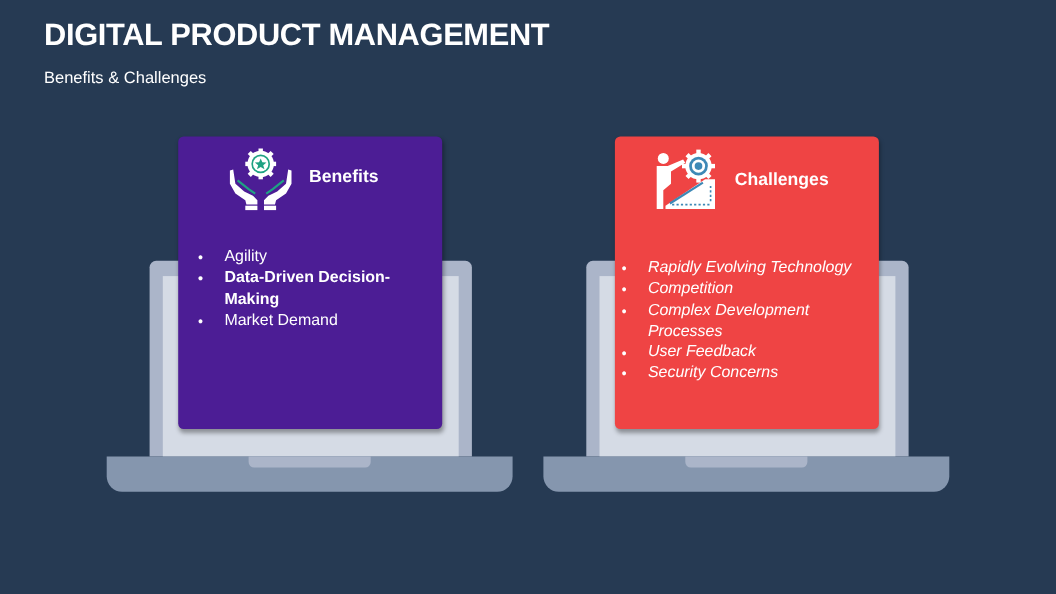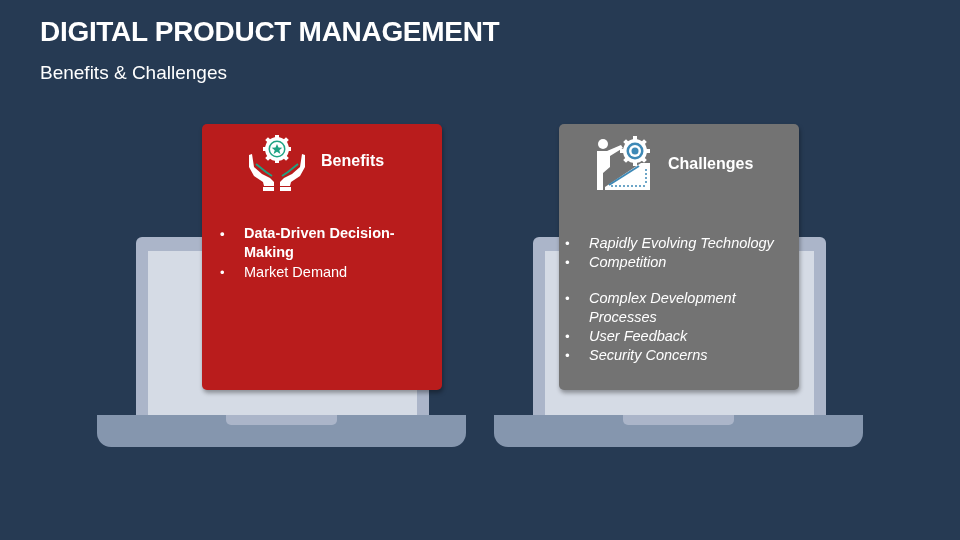--- a/index.html
+++ b/index.html
@@ -10,21 +10,21 @@
     color: #ffffff;
     position: relative;
   }
   .title {
     position: absolute; left: 40px; top: 16px;
     font-size: 28px; font-weight: bold; letter-spacing: -0.3px;
     white-space: nowrap;
   }
   .subtitle {
     position: absolute; left: 40px; top: 62px;
-    font-size: 19px; font-weight: normal;
+    font-size: 15px; font-weight: normal;
   }
   
   .laptop { position: absolute; top: 0; left: 0; }
   .laptop-frame {
     position: absolute; background: #abb5c9;
     border-radius: 6px 6px 0 0;
     width: 293px; height: 178px; top: 237px;
   }
   .laptop-screen {
     position: absolute; background: #d5dbe5;
@@ -39,22 +39,22 @@
     position: absolute; background: #abb5c9;
     width: 111px; height: 10px; top: 415px;
     border-radius: 0 0 5px 5px;
   }
   
   .card {
     position: absolute; top: 124px; width: 240px; height: 266px;
     border-radius: 5px;
     box-shadow: 1px 3px 4px rgba(0,0,0,0.35);
   }
-  .card.benefits { left: 162px; background: #b91c1c; margin-left: 40px; }
-  .card.challenges { left: 559px; background: #737373; }
+  .card.benefits { left: 162px; background: #4c1d95; }
+  .card.challenges { left: 559px; background: #ef4444; }
   .card-icon { position: absolute; }
   .card-heading {
     position: absolute; font-size: 16px; font-weight: bold;
     white-space: nowrap;
   }
   .card-list {
     position: absolute; list-style: none;
     font-size: 14.5px; line-height: 19.3px;
   }
   .card-list li { position: relative; padding-left: 24px; }
@@ -108,20 +108,21 @@
       <path d="M10 30 L20 38 L26 42" stroke="#1fa283" stroke-width="2" fill="none"></path>
       <rect x="17" y="53" width="11" height="4" fill="#ffffff"></rect>
 
       <path d="M59 21 L56 20 L54 33 L46 40 L38 44 L34 48 L34 52 L44 52 L45 48 L54 42 L59 33 Z" fill="#ffffff"></path>
       <path d="M52 30 L42 38 L36 42" stroke="#1fa283" stroke-width="2" fill="none"></path>
       <rect x="34" y="53" width="11" height="4" fill="#ffffff"></rect>
     </svg>
   </span>
   <span class="card-heading" style="left:119px; top:28px;">Benefits</span>
   <ul class="card-list" style="left:18px; top:100px; width:205px;">
+    <li>Agility</li>
     <li style="width:175px;font-weight:bold;">Data-Driven Decision-Making</li>
     <li>Market Demand</li>
   </ul>
 </div>
 
 <div class="card challenges">
   <span class="card-icon" style="left:34px; top:11px;">
     <svg width="60" height="58" viewBox="0 0 60 58">
 
       <g fill="#ffffff">
@@ -145,17 +146,17 @@
       <path d="M12 52 L48 28 L57 28 L57 55 L12 55 Z" fill="#ffffff"></path>
       <path d="M16 50 L46 31" stroke="#3e89b6" stroke-width="2"></path>
       <path d="M18 51 L54 51" stroke="#3e89b6" stroke-width="1.5" stroke-dasharray="2 2"></path>
       <path d="M53 34 L53 50" stroke="#3e89b6" stroke-width="1.5" stroke-dasharray="2 2"></path>
     </svg>
   </span>
   <span class="card-heading" style="left:109px; top:31px;">Challenges</span>
   <ul class="card-list" style="left:6px; top:110px; width:230px;font-style:italic;">
     <li>Rapidly Evolving Technology</li>
     <li>Competition</li>
-    <li style="width:190px;margin-top:16px;">Complex Development Processes</li>
+    <li style="width:190px;">Complex Development Processes</li>
     <li>User Feedback</li>
     <li>Security Concerns</li>
   </ul>
 </div>
 
 </body></html>

